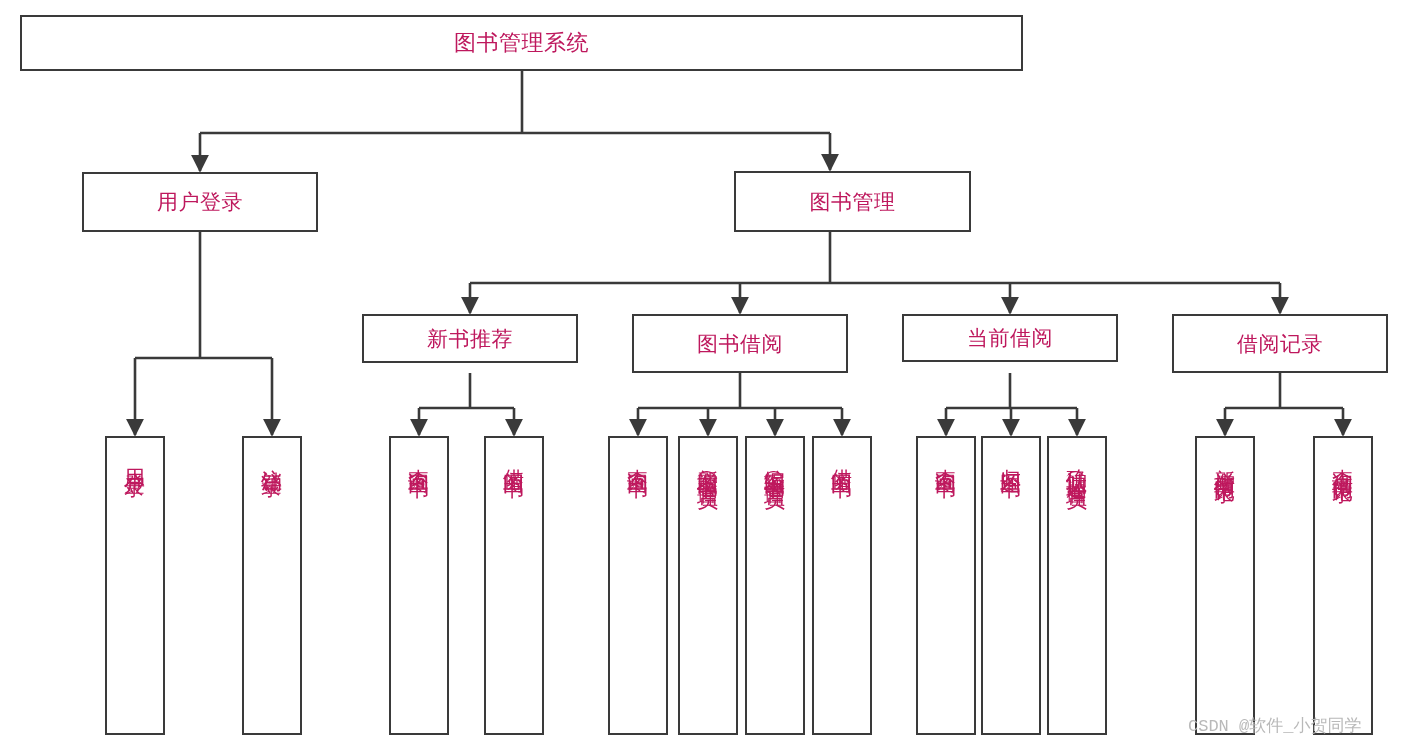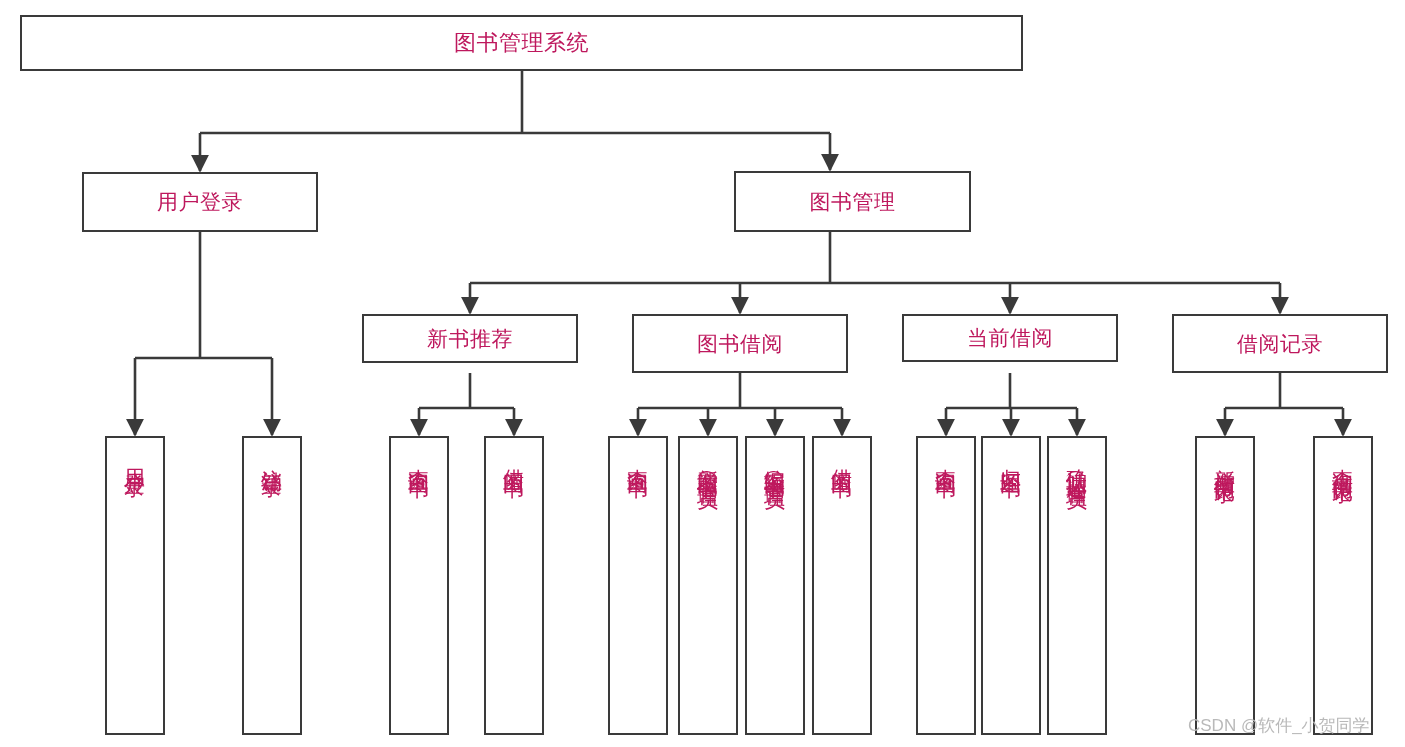--- a/index.html
+++ b/index.html
@@ -58,21 +58,21 @@
   }
   .node.root .label { font-size: 22px; }
   .watermark {
     position: absolute;
     left: 1188px;
     top: 714px;
     font-size: 17px;
     color: #b9b9b9;
     white-space: nowrap;
     z-index: 5;
-    font-family: Liberation Sans, sans-serif;
+    font-family: Liberation Mono, monospace;
   }
 </style>
 </head>
 <body>
 
 <div id="diagram-root">
   <svg class="edges" viewBox="0 0 1405 747" width="1405" height="747" xmlns="http://www.w3.org/2000/svg">
     <defs>
       <marker id="arrow" viewBox="0 0 10 10" refX="9" refY="5" markerWidth="7" markerHeight="7" orient="auto-start-reverse">
         <path d="M 0 0 L 10 5 L 0 10 z" fill="#3a3a3a"></path>

